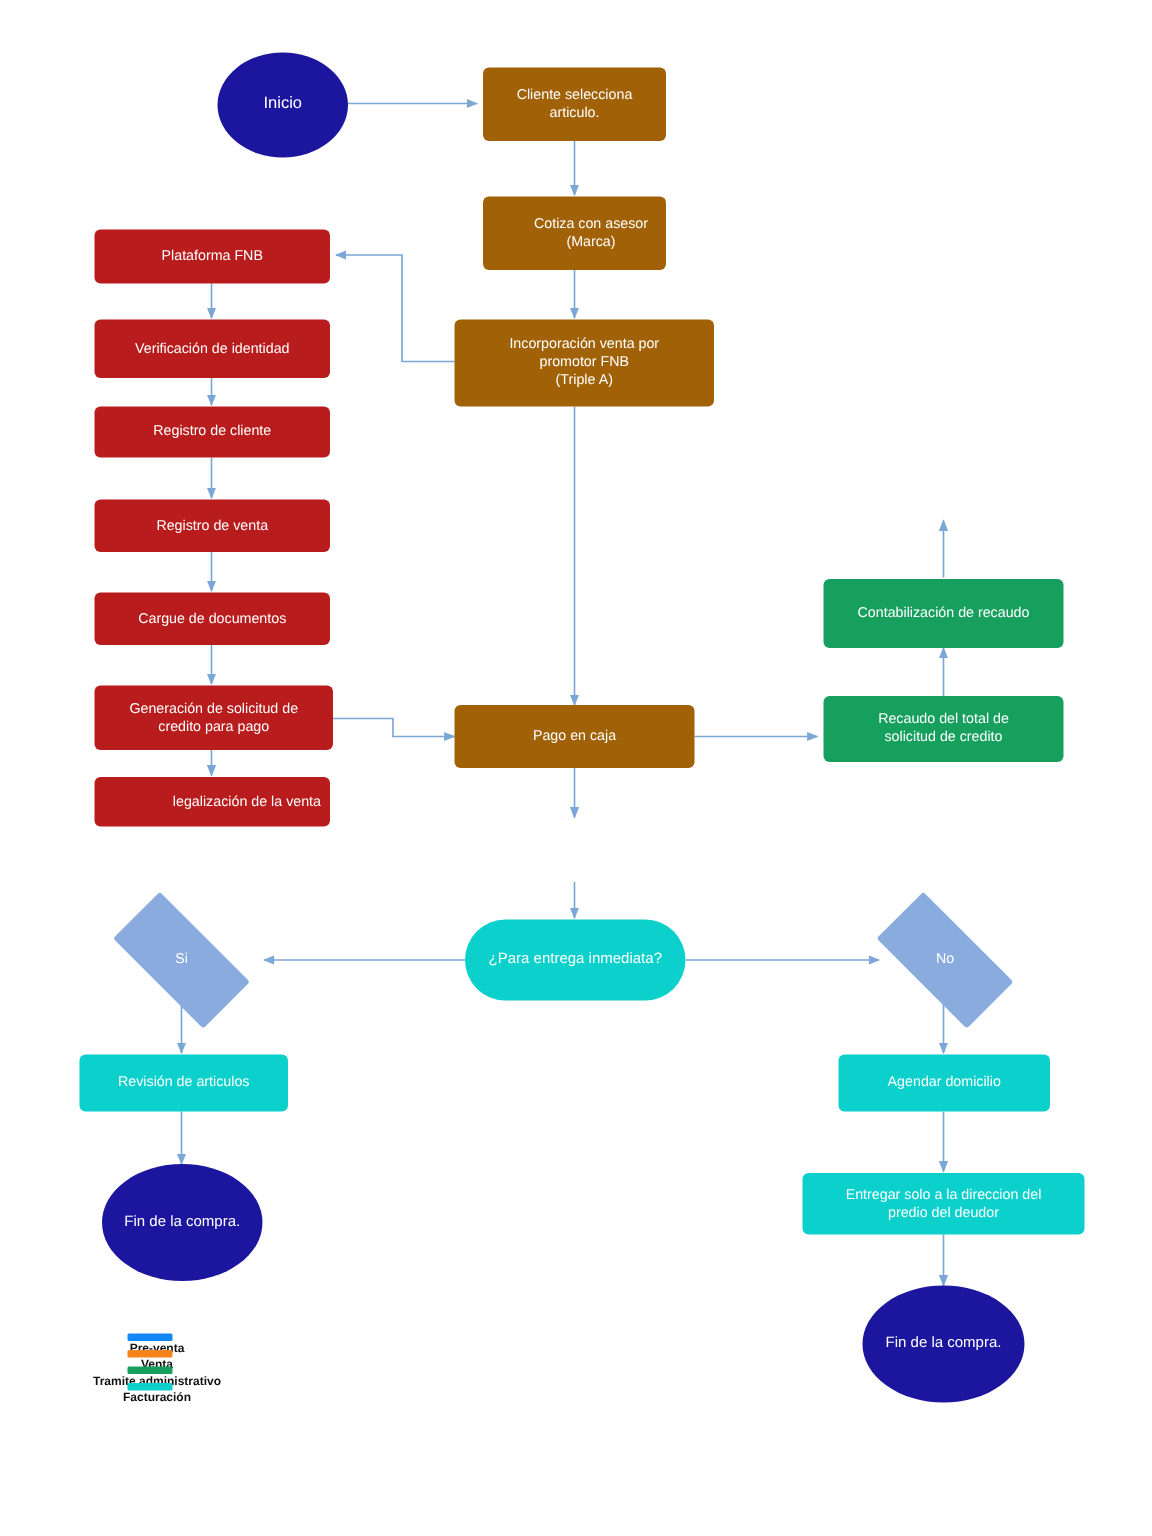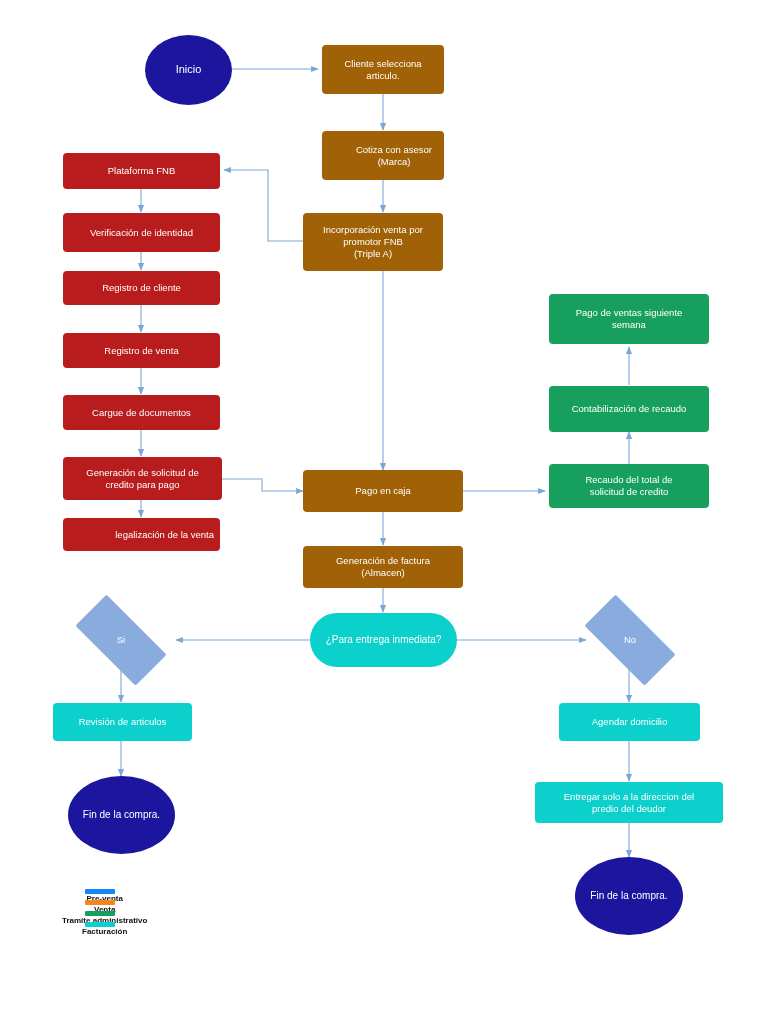--- a/index.html
+++ b/index.html
@@ -169,34 +169,30 @@
   <div class="node rect blue" style="left:322px; top:45px; width:122px; height:49px;">
     <span>Cliente selecciona
 articulo.</span>
   </div>
 
   <div class="node rect blue" style="left:322px; top:131px; width:122px; height:49px;padding-left:28px;">
     <span>Cotiza con asesor
 (Marca)</span>
   </div>
 
-  <div class="node rect blue" style="left:303px; top:213px; width:140px; height:58px;">
+  <div class="node rect blue" style="left:303px; top:213px; width:173px; height:58px;">
     <span>Incorporación venta por
 promotor  FNB
 (Triple A)</span>
   </div>
 
   <div class="node rect blue" style="left:303px; top:470px; width:160px; height:42px;">
     <span>Pago en caja</span>
   </div>
 
-  <div class="node rect blue" style="left:303px; top:546px; width:160px; height:42px;">
-    <span>Generación de factura
-(Almacen)</span>
-  </div>
 
   <div class="node rect orange" style="left:63px; top:153px; width:157px; height:36px;">
     <span>Plataforma FNB</span>
   </div>
 
   <div class="node rect orange" style="left:63px; top:213px; width:157px; height:39px;">
     <span>Verificación de identidad</span>
   </div>
 
   <div class="node rect orange" style="left:63px; top:271px; width:157px; height:34px;">
@@ -213,24 +209,20 @@
 
   <div class="node rect orange" style="left:63px; top:457px; width:159px; height:43px;">
     <span>Generación de solicitud de
 credito para pago</span>
   </div>
 
   <div class="node rect orange" style="left:63px; top:518px; width:157px; height:33px;justify-content:flex-end;">
     <span>legalización de la venta</span>
   </div>
 
-  <div class="node rect green" style="left:549px; top:294px; width:160px; height:50px;">
-    <span>Pago de ventas siguiente
-semana</span>
-  </div>
 
   <div class="node rect green" style="left:549px; top:386px; width:160px; height:46px;">
     <span>Contabilización de recaudo</span>
   </div>
 
   <div class="node rect green" style="left:549px; top:464px; width:160px; height:44px;">
     <span>Recaudo del total de
 solicitud de credito</span>
   </div>
 

